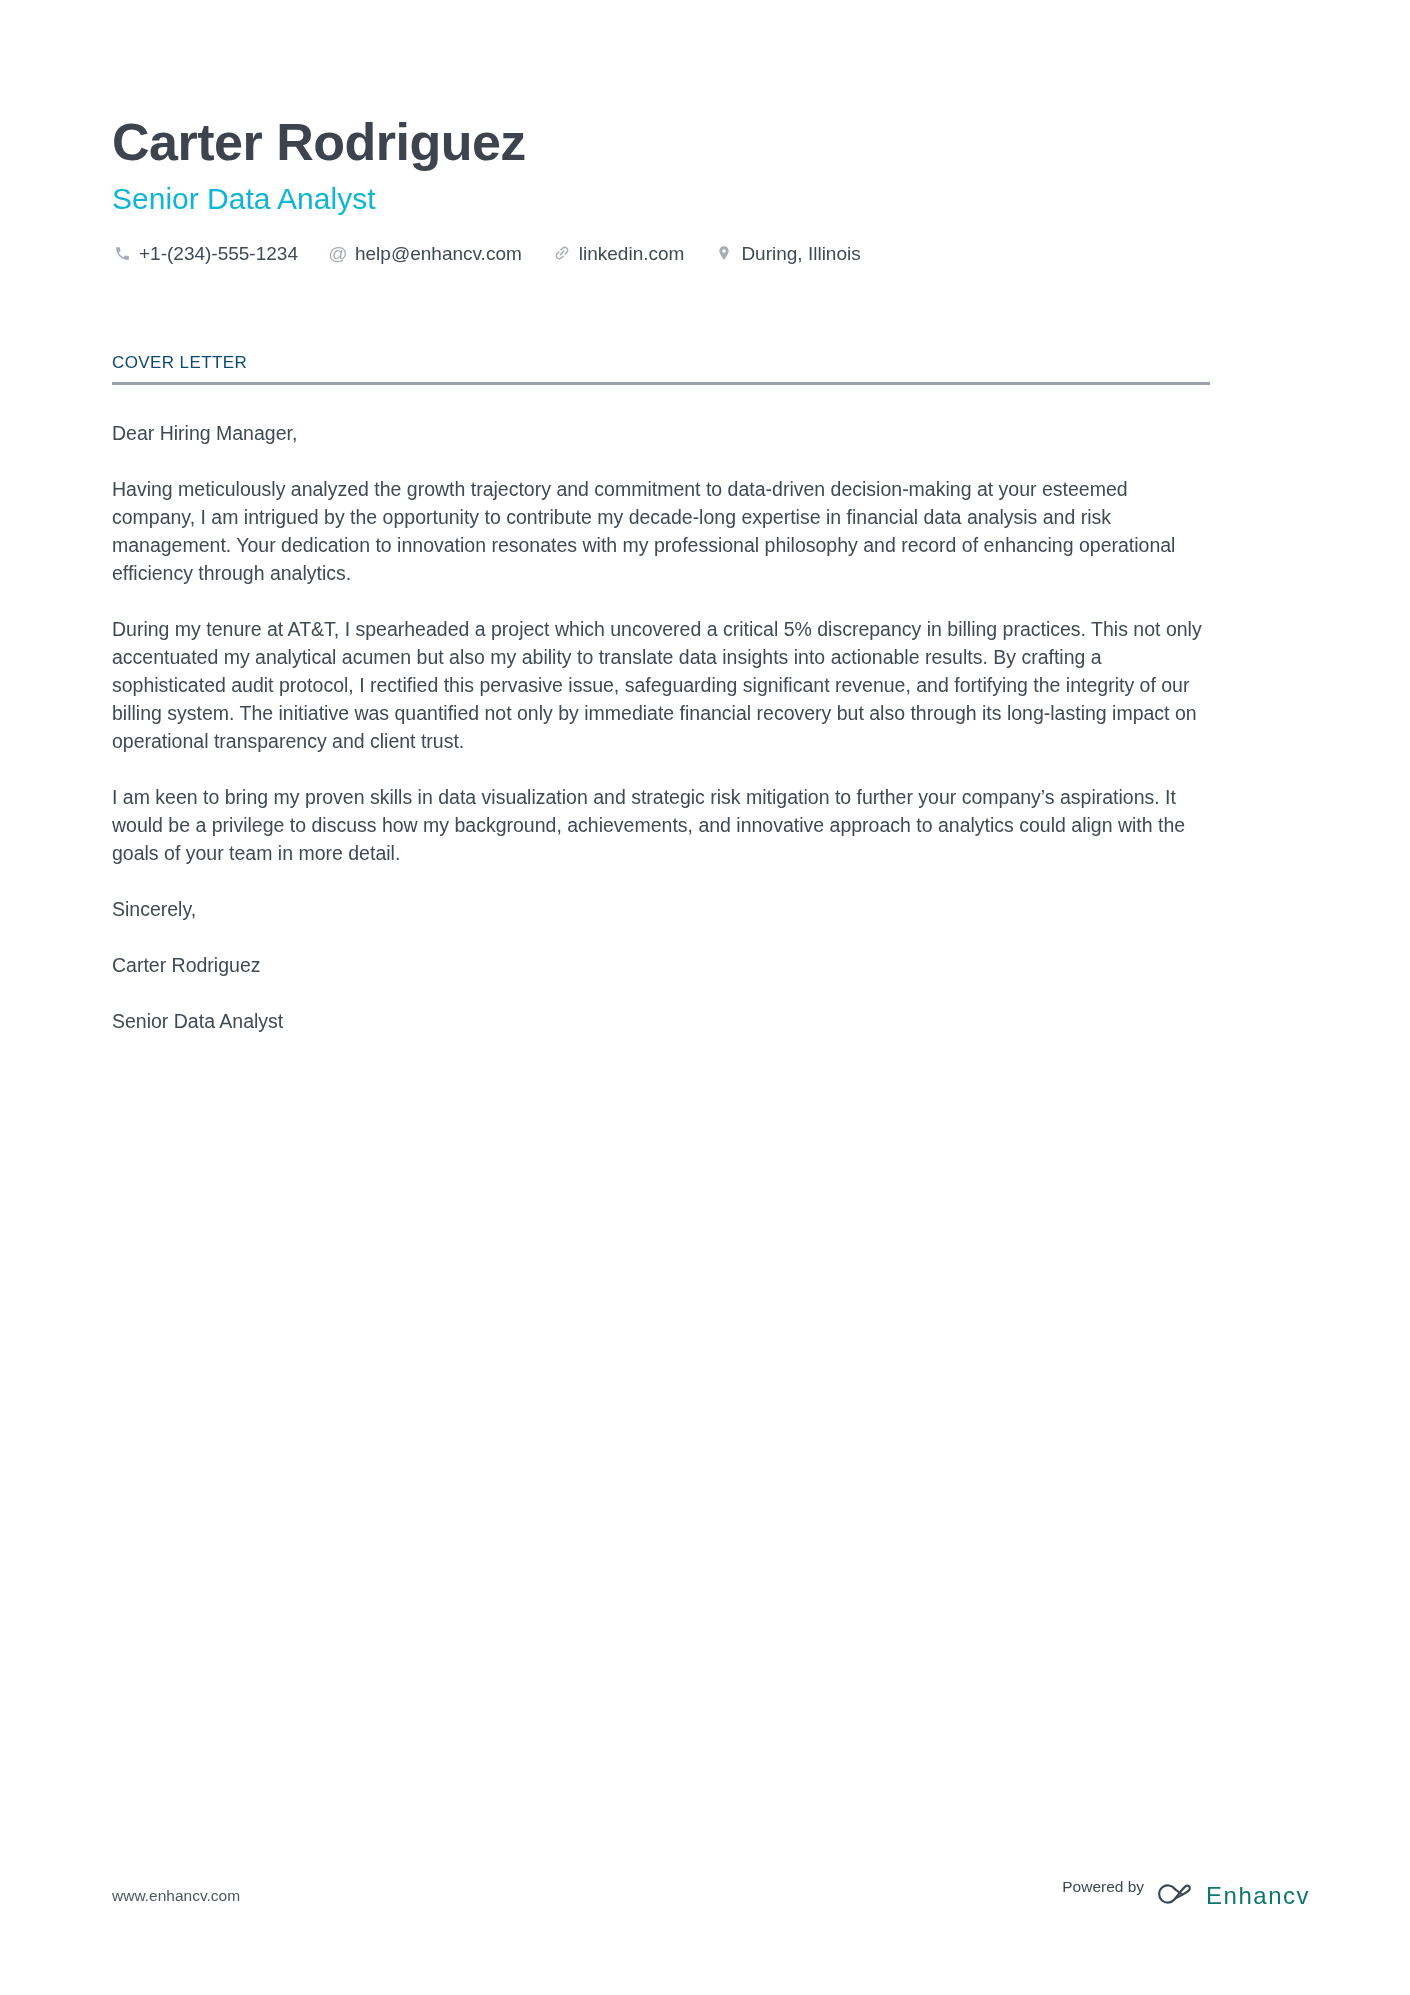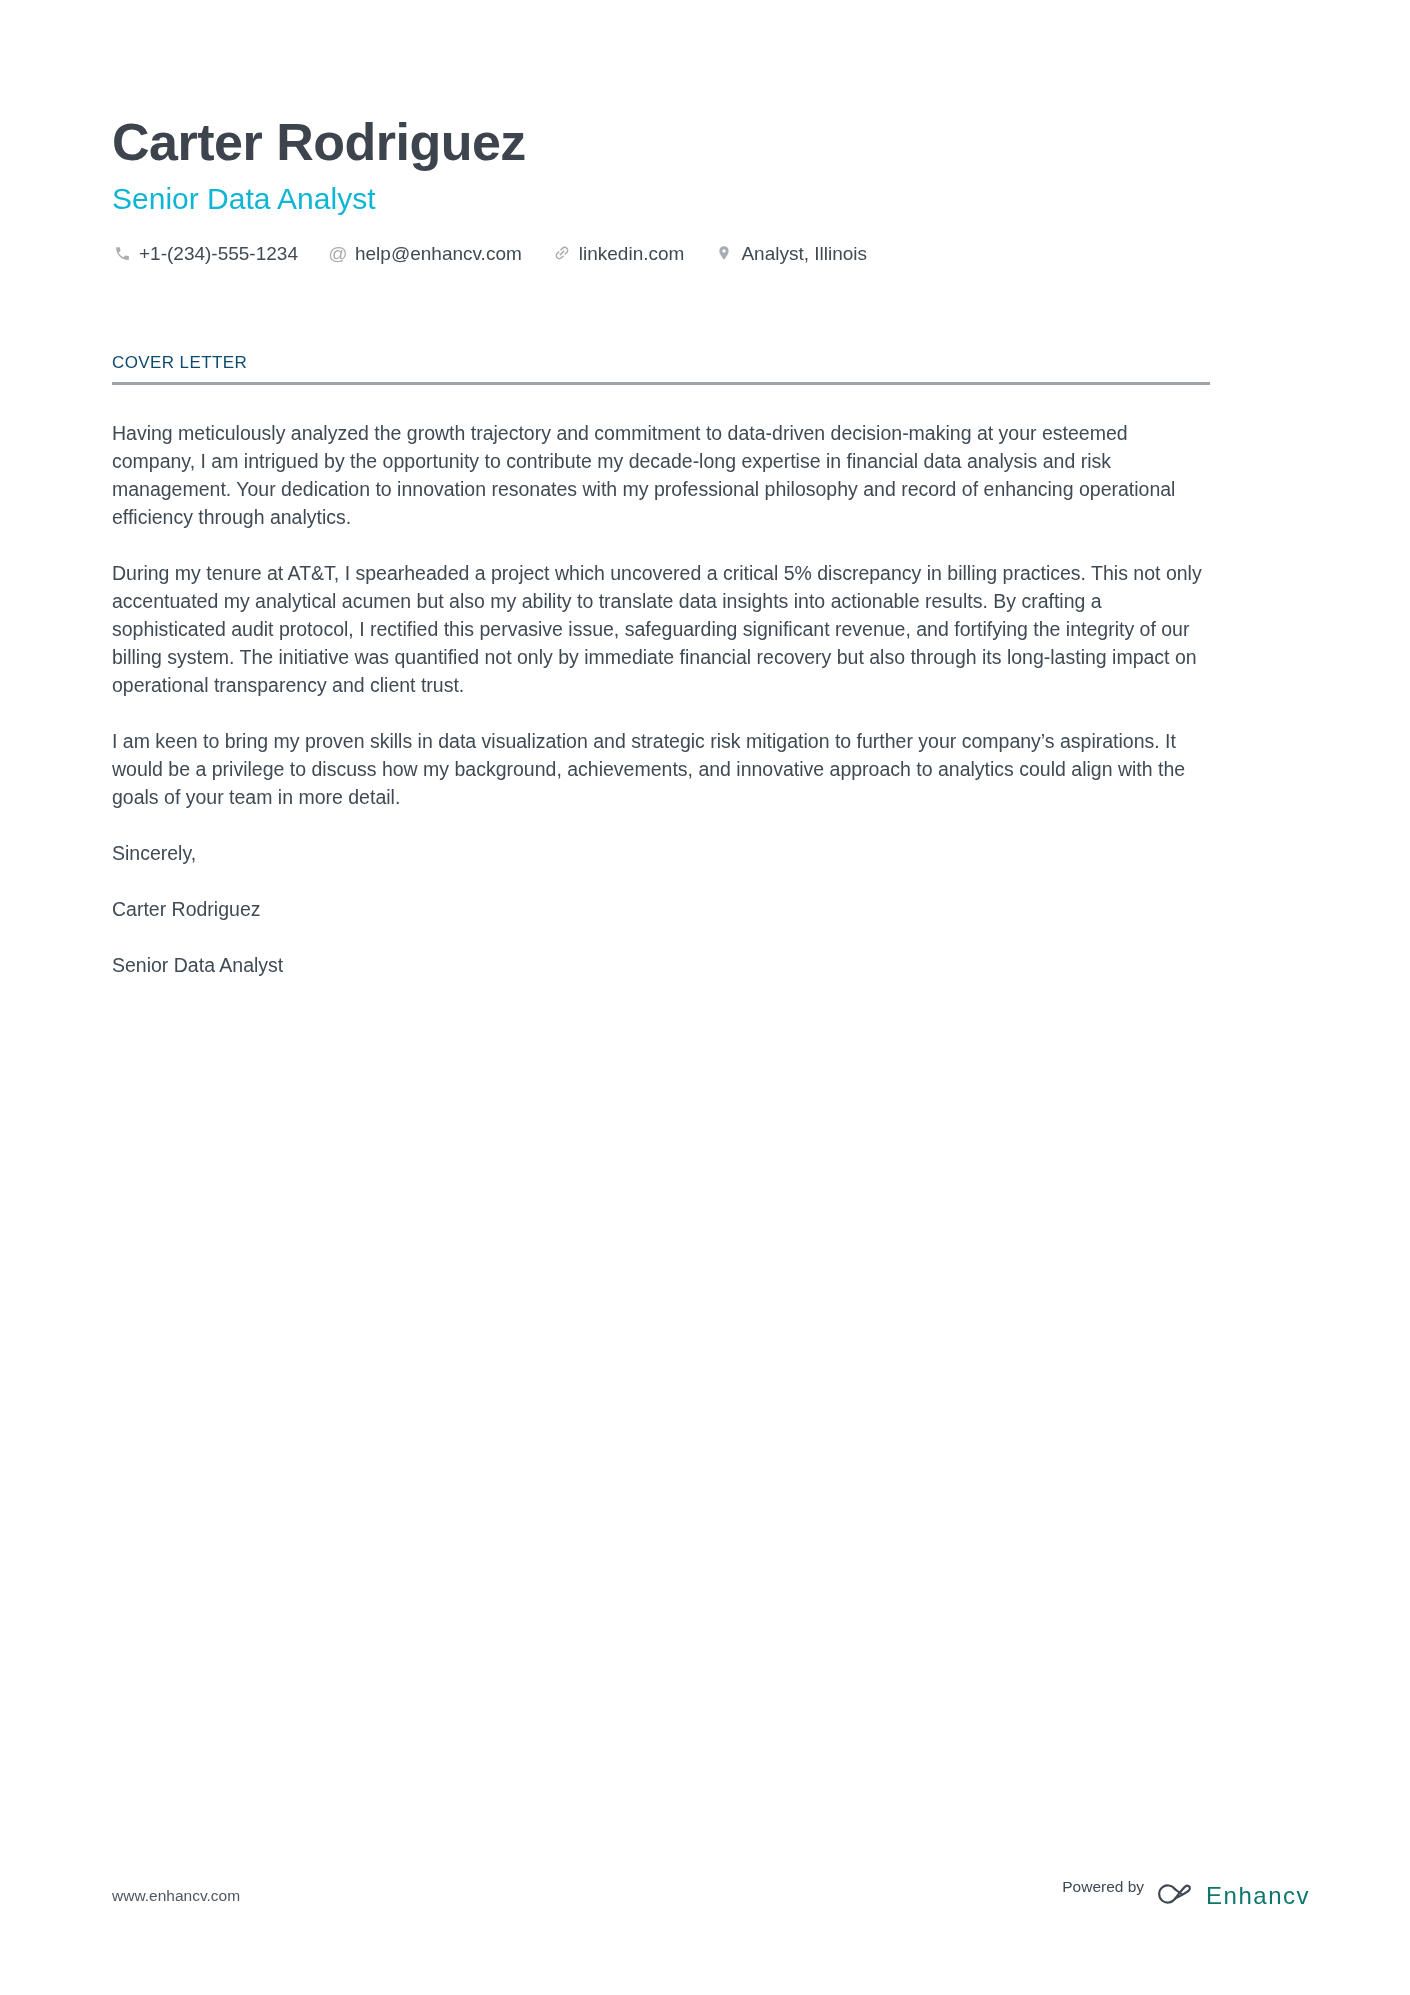--- a/index.html
+++ b/index.html
@@ -152,30 +152,31 @@
           </span>
           <span>linkedin.com</span>
         </span>
 
         <span class="contact-item">
           <span class="contact-icon">
             <svg width="16" height="16" viewBox="0 0 24 24" fill="currentColor" aria-hidden="true">
               <path d="M12 2C8.13 2 5 5.13 5 9c0 5.25 7 13 7 13s7-7.75 7-13c0-3.87-3.13-7-7-7zm0 9.5c-1.38 0-2.5-1.12-2.5-2.5s1.12-2.5 2.5-2.5 2.5 1.12 2.5 2.5-1.12 2.5-2.5 2.5z"></path>
             </svg>
           </span>
-          <span>Analyst, Illinois</span>
+          <span>During, Illinois</span>
         </span>
       </div>
     </header>
 
     <section class="section">
       <div class="section-label">COVER LETTER</div>
       <div class="section-rule"></div>
 
       <div class="letter-body">
+        <p>Dear Hiring Manager,</p>
         <p>Having meticulously analyzed the growth trajectory and commitment to data-driven decision-making at your esteemed company, I am intrigued by the opportunity to contribute my decade-long expertise in financial data analysis and risk management. Your dedication to innovation resonates with my professional philosophy and record of enhancing operational efficiency through analytics.</p>
         <p>During my tenure at AT&amp;T, I spearheaded a project which uncovered a critical 5% discrepancy in billing practices. This not only accentuated my analytical acumen but also my ability to translate data insights into actionable results. By crafting a sophisticated audit protocol, I rectified this pervasive issue, safeguarding significant revenue, and fortifying the integrity of our billing system. The initiative was quantified not only by immediate financial recovery but also through its long-lasting impact on operational transparency and client trust.</p>
         <p>I am keen to bring my proven skills in data visualization and strategic risk mitigation to further your company’s aspirations. It would be a privilege to discuss how my background, achievements, and innovative approach to analytics could align with the goals of your team in more detail.</p>
         <p>Sincerely,</p>
         <p>Carter Rodriguez</p>
         <p>Senior Data Analyst</p>
       </div>
     </section>
   </div>
 

